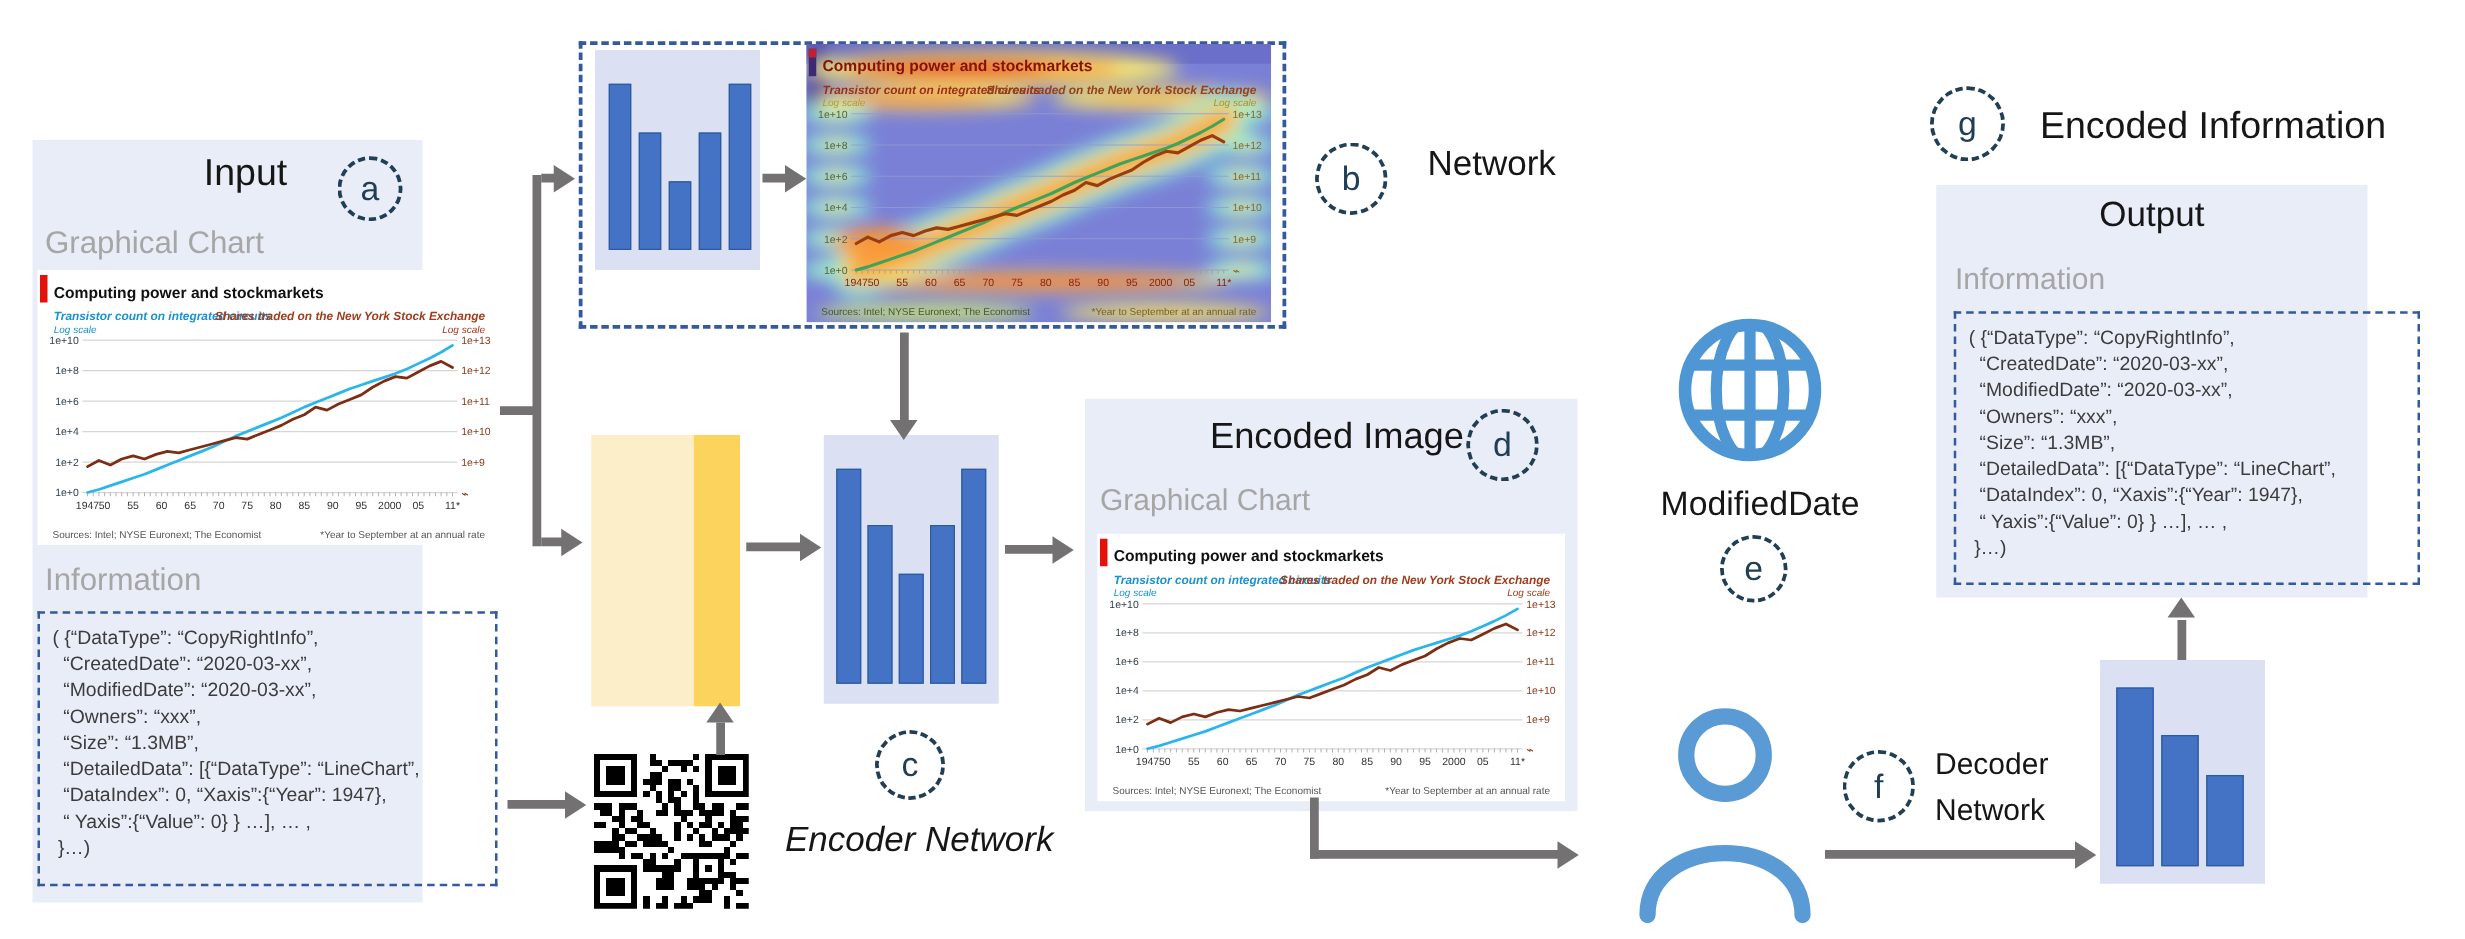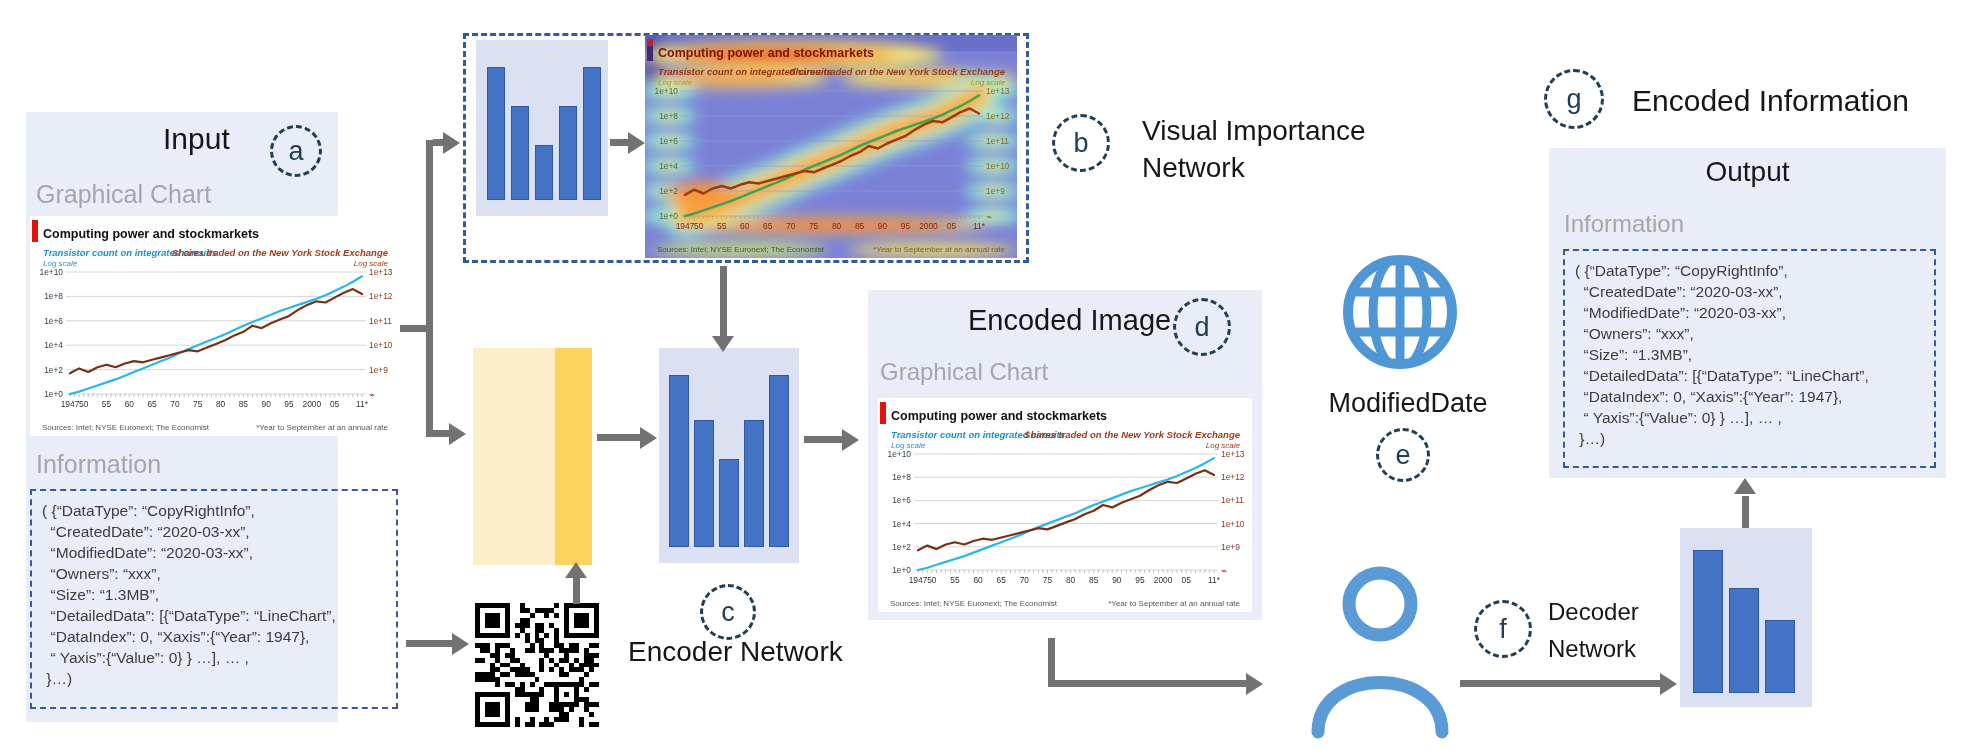--- a/index.html
+++ b/index.html
@@ -321,38 +321,37 @@
         <text x="283.46875" y="194" font-size="8.4" fill="#8a2408" text-anchor="middle" font-family="&quot;Liberation Sans&quot;,sans-serif">2000</text>
         <text x="306.4375" y="194" font-size="8.4" fill="#8a2408" text-anchor="middle" font-family="&quot;Liberation Sans&quot;,sans-serif">05</text>
         <text x="334" y="194" font-size="8.4" fill="#8a2408" text-anchor="middle" font-family="&quot;Liberation Sans&quot;,sans-serif">11*</text>
         <text x="12" y="217" font-size="8" fill="#47582c" text-anchor="start" font-family="&quot;Liberation Sans&quot;,sans-serif">Sources: Intel; NYSE Euronext; The Economist</text>
         <text x="360" y="217" font-size="8" fill="#77621a" text-anchor="end" font-family="&quot;Liberation Sans&quot;,sans-serif">*Year to September at an annual rate</text>
         <polyline points="40.0,181.0 49.2,178.5 58.4,175.4 67.6,172.3 76.8,169.1 85.9,166.0 95.1,162.3 104.3,158.5 113.5,154.8 122.7,151.0 131.9,147.3 141.1,143.5 150.3,139.1 159.4,134.8 168.6,131.0 177.8,127.3 187.0,123.5 196.2,119.8 205.4,115.4 214.6,111.0 223.8,107.2 232.9,103.5 242.1,99.8 251.3,96.0 260.5,92.9 269.7,89.8 278.9,86.6 288.1,83.5 297.3,79.8 306.4,75.4 315.6,71.0 324.8,66.0 334.0,60.4" fill="none" stroke="#3fa35c" stroke-width="2.5" stroke-linejoin="round" stroke-linecap="round"></polyline>
         <polyline points="40.0,159.8 49.2,154.7 58.4,158.5 67.6,153.5 76.8,151.0 85.9,153.5 95.1,149.8 104.3,147.3 113.5,148.5 122.7,146.0 131.9,143.5 141.1,141.0 150.3,138.5 159.4,136.0 168.6,137.3 177.8,133.5 187.0,129.8 196.2,126.0 205.4,121.0 214.6,117.2 223.8,111.0 232.9,113.5 242.1,108.5 251.3,104.7 260.5,101.0 269.7,94.8 278.9,89.7 288.1,86.0 297.3,87.3 306.4,82.3 315.6,77.2 324.8,73.5 334.0,78.5" fill="none" stroke="#9a3c0c" stroke-width="2.5" stroke-linejoin="round" stroke-linecap="round"></polyline>
       </svg></div>
   <div class="badge" style="left:1052px;top:114px;width:58px;height:58px;">b</div>
   <div class="htitle" style="left:1142px;top:112px;font-size:28px;line-height:37px;">
-    <div>Visual Importance</div>
     <div>Network</div>
   </div>
 
   <div>
     <div class="fm" style="left:473px;top:348px;width:82px;height:217px;background:#fdeeca;"></div>
     <div class="fm" style="left:555px;top:348px;width:37px;height:217px;background:#fbd35d;"></div>
   </div>
 
   <div class="subpanel" style="left:659px;top:348px;width:140px;height:215px;">
     <div class="bar" style="left:10px;top:27px;width:20px;height:172px;"></div>
     <div class="bar" style="left:35px;top:72px;width:20px;height:127px;"></div>
     <div class="bar" style="left:60px;top:111px;width:20px;height:88px;"></div>
     <div class="bar" style="left:85px;top:72px;width:20px;height:127px;"></div>
     <div class="bar" style="left:110px;top:27px;width:20px;height:172px;"></div>
   </div>
   <div class="badge" style="left:700px;top:584px;width:56px;height:56px;">c</div>
-  <div class="htitle" style="left:628px;top:636px;font-size:28px;">Encoder Network</div>
+  <div class="htitle" style="left:628px;top:656px;font-size:28px;font-style:italic;">Encoder Network</div>
 
   <div style="position:absolute;left:475px;top:603px;width:124px;height:124px;" id="qr-mount"><svg width="124" height="124" viewBox="0 0 25 25" shape-rendering="crispEdges">
         <rect x="0" y="0" width="25" height="25" fill="#fff"></rect>
         <rect x="0" y="0" width="7" height="7" fill="#000"></rect>
         <rect x="1" y="1" width="5" height="5" fill="#fff"></rect>
         <rect x="2" y="2" width="3" height="3" fill="#000"></rect>
         <rect x="18" y="0" width="7" height="7" fill="#000"></rect>
         <rect x="19" y="1" width="5" height="5" fill="#fff"></rect>
         <rect x="20" y="2" width="3" height="3" fill="#000"></rect>
         <rect x="0" y="18" width="7" height="7" fill="#000"></rect>
@@ -539,21 +538,21 @@
         <rect x="10" y="24" width="1" height="1" fill="#000"></rect>
         <rect x="11" y="24" width="1" height="1" fill="#000"></rect>
         <rect x="13" y="24" width="1" height="1" fill="#000"></rect>
         <rect x="14" y="24" width="1" height="1" fill="#000"></rect>
         <rect x="15" y="24" width="1" height="1" fill="#000"></rect>
         <rect x="21" y="24" width="1" height="1" fill="#000"></rect>
         <rect x="23" y="24" width="1" height="1" fill="#000"></rect>
         <rect x="24" y="24" width="1" height="1" fill="#000"></rect>
       </svg></div>
 
-  <div class="panel" style="left:868px;top:290px;width:394px;height:330px;">
+  <div class="panel" style="left:868px;top:319px;width:394px;height:330px;">
     <div class="htitle" style="left:100px;top:14px;font-size:29px;">Encoded Image</div>
     <div class="badge" style="left:305px;top:8px;width:58px;height:58px;">d</div>
     <div class="gray-label" style="left:12px;top:68px;font-size:24px;">Graphical Chart</div>
     <div class="chart-card" style="left:10px;top:108px;width:374px;height:214px;"><svg width="374" height="214" viewBox="0 0 374 214">
           <rect x="0" y="0" width="374" height="214" fill="#ffffff"></rect>
           <rect x="2" y="4" width="6" height="22" fill="#e3120b"></rect>
           <text x="13" y="22" font-size="12.5" fill="#101010" text-anchor="start" font-family="&quot;Liberation Sans&quot;,sans-serif" font-weight="bold">Computing power and stockmarkets</text>
           <text x="13" y="40" font-size="9.5" fill="#1693d0" text-anchor="start" font-family="&quot;Liberation Sans&quot;,sans-serif" font-weight="bold" font-style="italic">Transistor count on integrated circuits</text>
           <text x="13" y="50" font-size="8" fill="#1693d0" text-anchor="start" font-family="&quot;Liberation Sans&quot;,sans-serif" font-style="italic">Log scale</text>
           <text x="362" y="40" font-size="9.5" fill="#a23c1d" text-anchor="end" font-family="&quot;Liberation Sans&quot;,sans-serif" font-weight="bold" font-style="italic">Shares traded on the New York Stock Exchange</text>
@@ -694,21 +693,21 @@
     <div>Network</div>
   </div>
   <div class="subpanel" style="left:1680px;top:528px;width:132px;height:179px;">
     <div class="bar" style="left:13px;top:22px;width:30px;height:143px;"></div>
     <div class="bar" style="left:49px;top:60px;width:30px;height:105px;"></div>
     <div class="bar" style="left:85px;top:92px;width:30px;height:73px;"></div>
   </div>
 
   <div class="badge" style="left:1544px;top:69px;width:60px;height:60px;">g</div>
   <div class="htitle" style="left:1632px;top:84px;font-size:30px;">Encoded Information</div>
-  <div class="panel" style="left:1549px;top:148px;width:397px;height:330px;">
+  <div class="panel" style="left:1549px;top:148px;width:345px;height:330px;">
     <div class="htitle" style="left:0;right:0;top:8px;text-align:center;font-size:28px;position:absolute;">Output</div>
     <div class="gray-label" style="left:15px;top:62px;font-size:24px;">Information</div>
     <div class="info-box" style="left:14px;top:101px;width:373px;height:219px;">
       <pre class="json-pre">( {“DataType”: “CopyRightInfo”,
   “CreatedDate”: “2020-03-xx”,
   “ModifiedDate”: “2020-03-xx”,
   “Owners”: “xxx”,
   “Size”: “1.3MB”,
   “DetailedData”: [{“DataType”: “LineChart”,
   “DataIndex”: 0, “Xaxis”:{“Year”: 1947},

